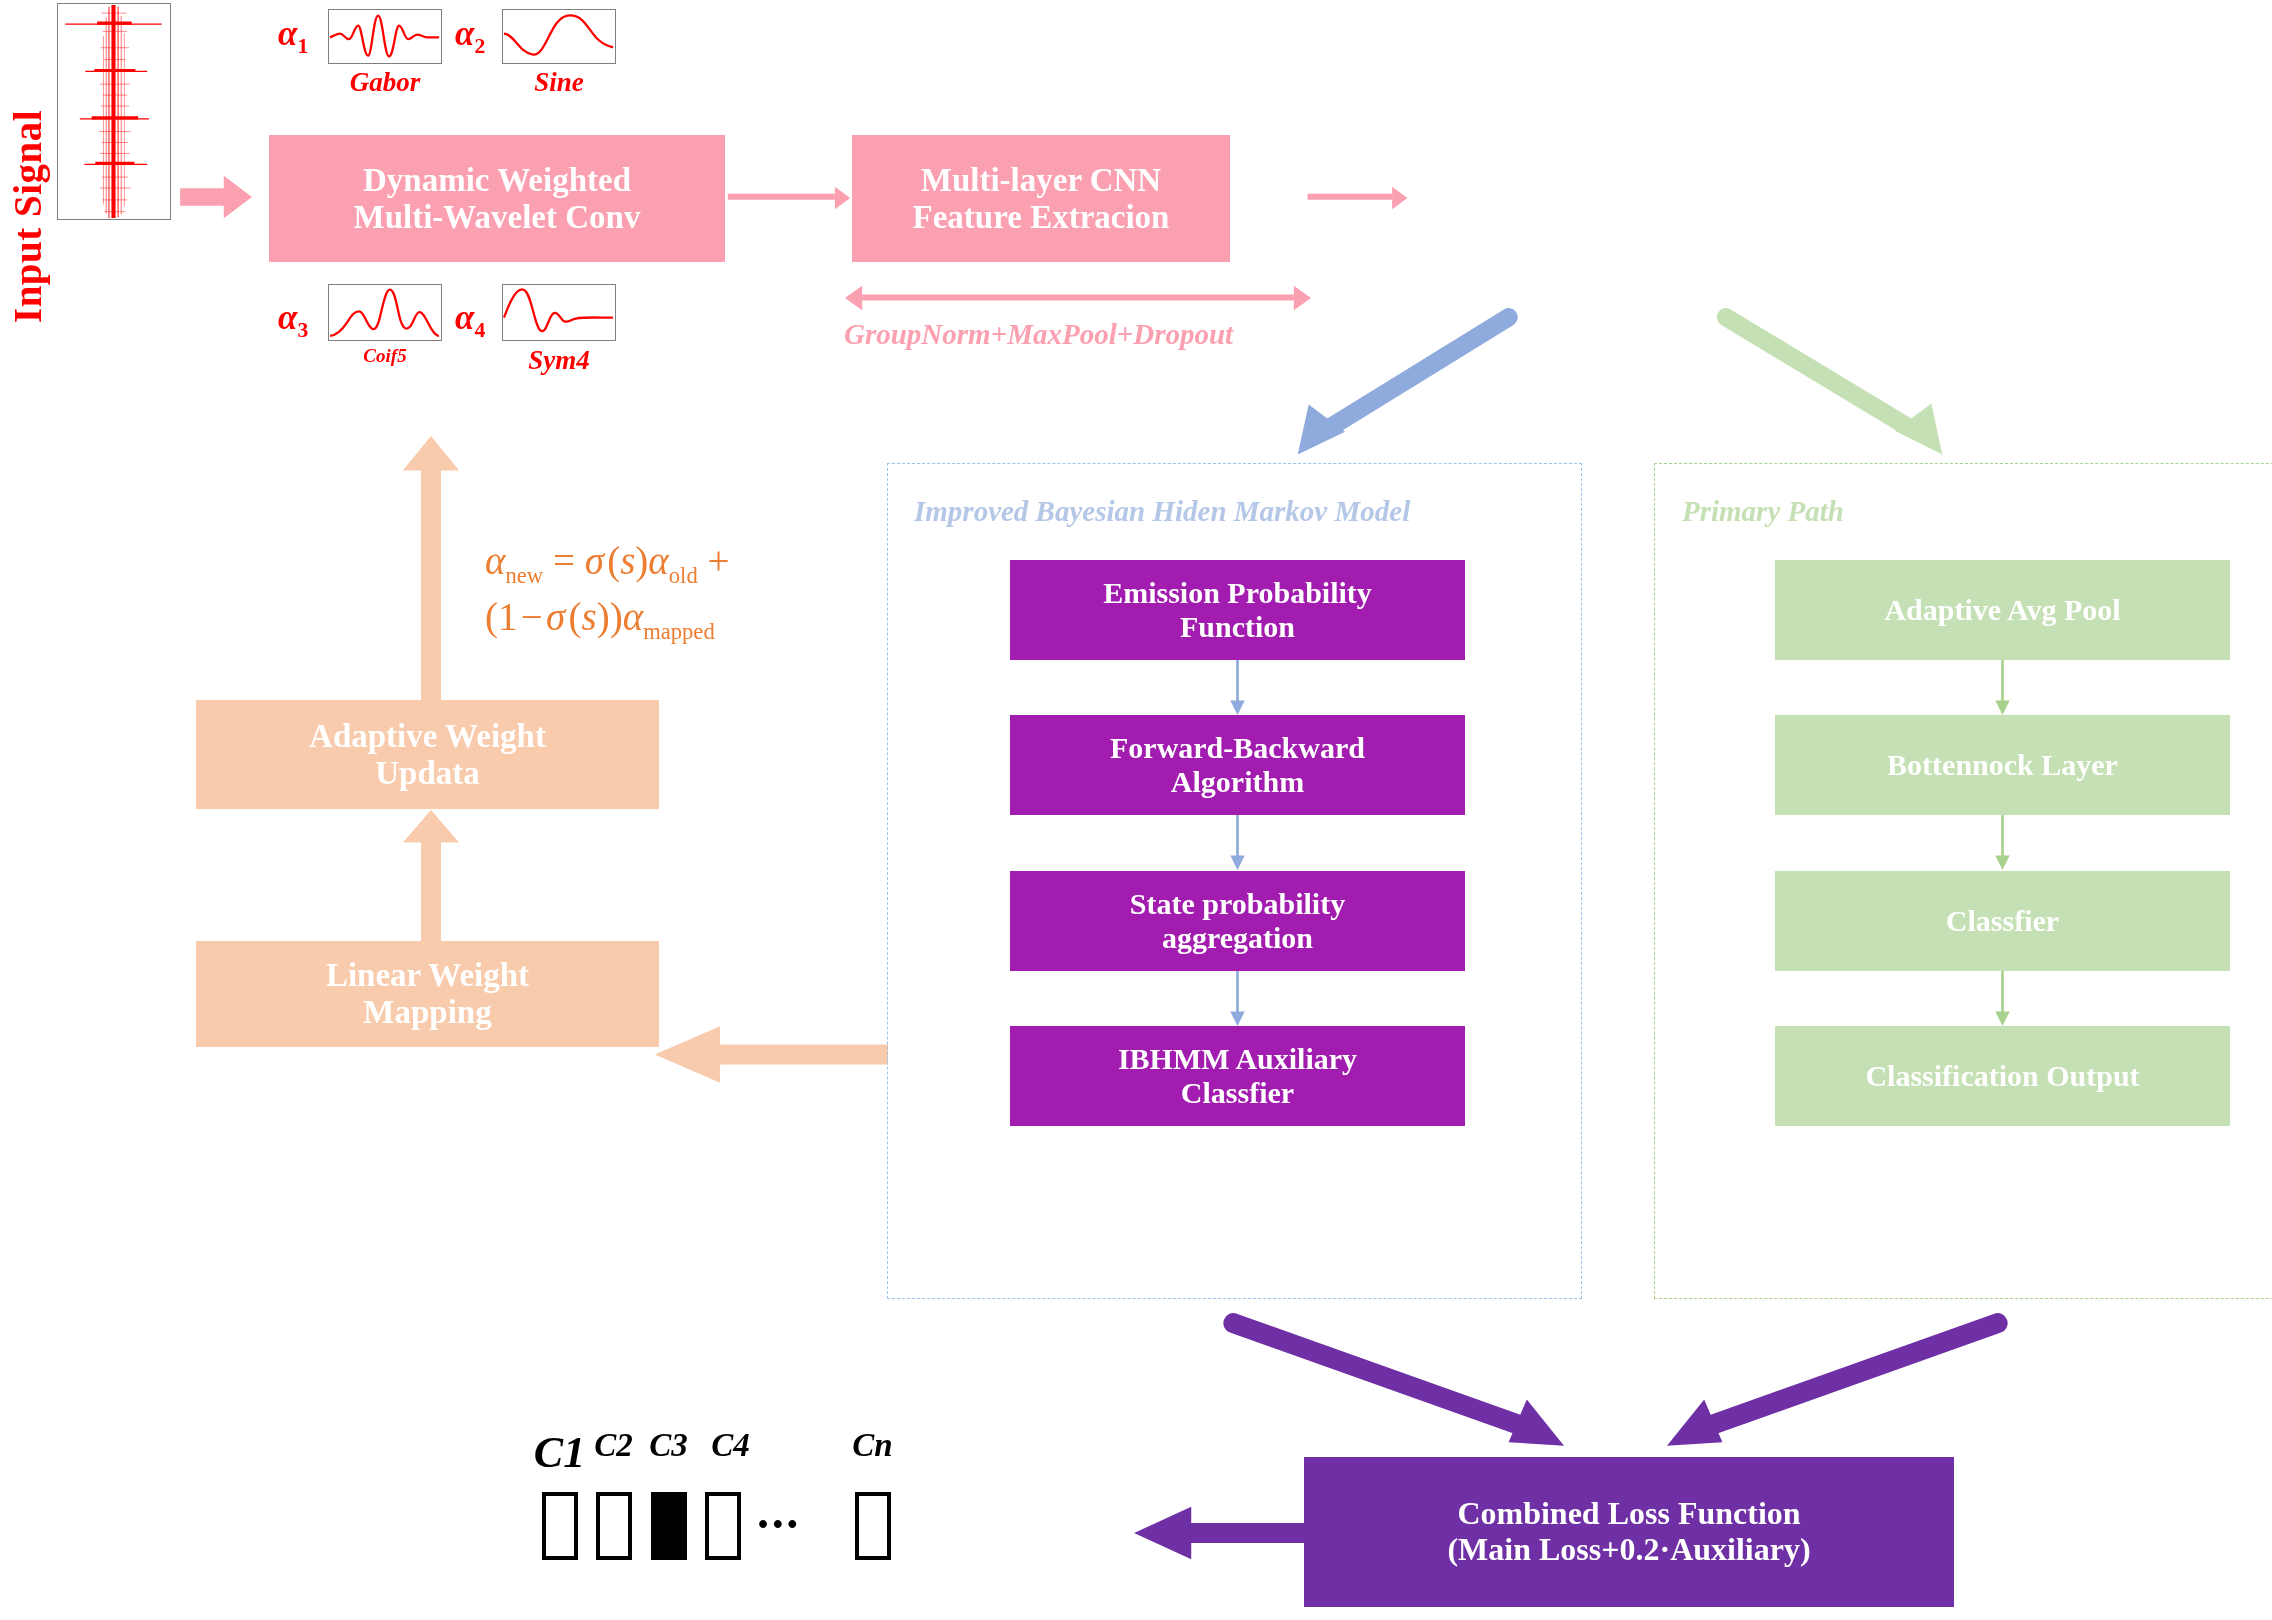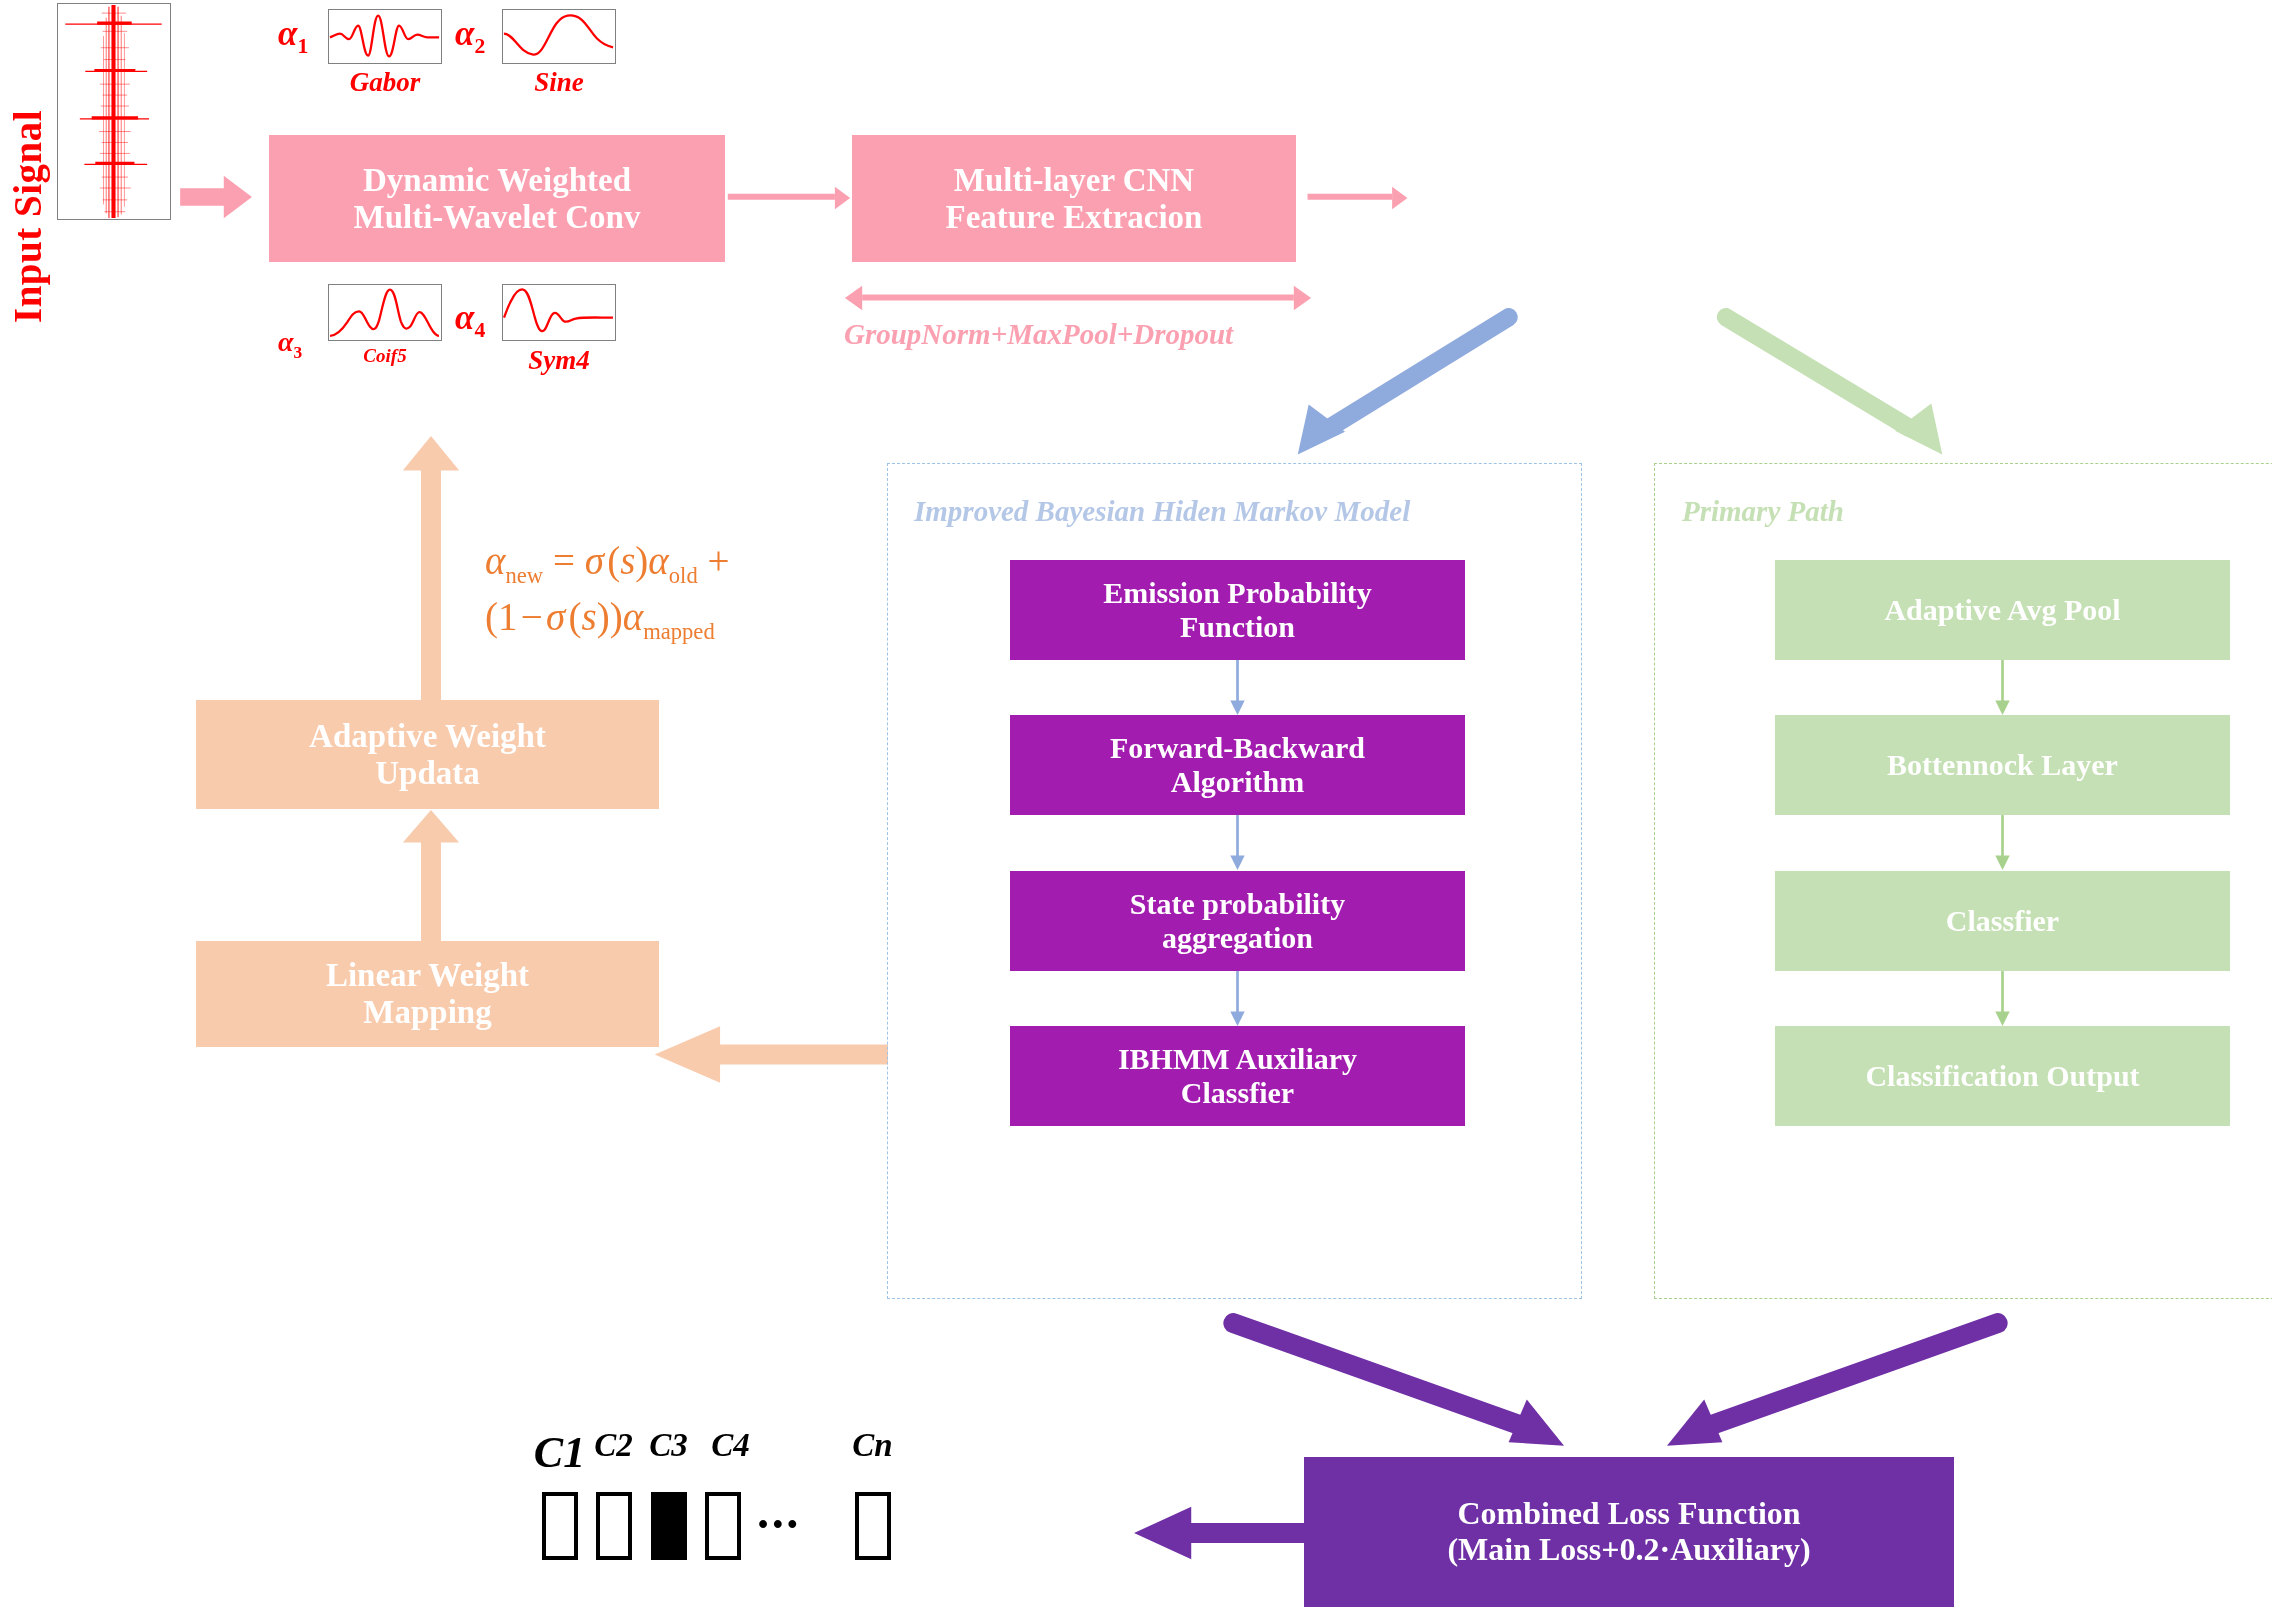--- a/index.html
+++ b/index.html
@@ -118,21 +118,21 @@
 
   <div class="abs alpha" style="left:455px;top:13.6px;font-size:35px;">α<sub>2</sub></div>
   <div class="abs wframe" style="left:502px;top:9px;width:114px;height:55px;">
     <svg width="111" height="52" viewBox="0 0 244 114">
       <path d="M2 52 C24 52 38 96 66 98 C96 100 104 18 142 12
                C176 7 188 44 206 62 C220 76 232 80 242 82" fill="none" stroke="#ff0000" stroke-width="5"></path>
     </svg>
   </div>
   <div class="abs wlabel" style="left:502px;top:67px;width:114px;font-size:27px;">Sine</div>
 
-  <div class="abs alpha" style="left:278px;top:298px;font-size:28px;margin-top:28px;">α<sub>3</sub></div>
+  <div class="abs alpha" style="left:278px;top:298px;font-size:35px;">α<sub>3</sub></div>
   <div class="abs wframe" style="left:328px;top:284px;width:114px;height:57px;">
     <svg width="111" height="54" viewBox="0 0 244 119">
       <path d="M2 112 C16 112 28 100 40 82 C50 66 56 58 66 58
                C76 58 80 80 90 92 C98 102 104 98 110 78
                C118 48 124 10 134 10 C146 10 150 56 158 80
                C164 96 170 100 178 92 C186 84 190 62 198 60
                C208 58 216 82 226 98 C232 108 238 112 242 112" fill="none" stroke="#ff0000" stroke-width="5"></path>
     </svg>
   </div>
   <div class="abs wlabel" style="left:328px;top:345px;width:114px;font-size:19px;">Coif5</div>
@@ -155,21 +155,21 @@
     </div>
   </div>
 
   <div class="abs" style="left:727px;top:185px;width:124px;height:27px;">
     <svg width="124" height="27" viewBox="0 0 272 60">
       <path d="M0 26 L238 26" stroke="#fba0b0" stroke-width="13" fill="none"></path>
       <path d="M238 4 L272 29 L238 54 Z" fill="#fba0b0"></path>
     </svg>
   </div>
 
-  <div class="abs box pink" style="left:852px;top:135px;width:444px;height:127px;font-size:33px;">
+  <div class="abs box pink" style="left:852px;top:135px;width:378px;height:127px;font-size:33px;">
     <div>
       <span class="ln">Multi-layer CNN</span>
       <span class="ln">Feature Extracion</span>
     </div>
   </div>
 
   <div class="abs" style="left:1307px;top:185px;width:101px;height:27px;">
     <svg width="101" height="27" viewBox="0 0 222 60">
       <path d="M0 26 L188 26" stroke="#fba0b0" stroke-width="13" fill="none"></path>
       <path d="M188 4 L222 29 L188 54 Z" fill="#fba0b0"></path>

